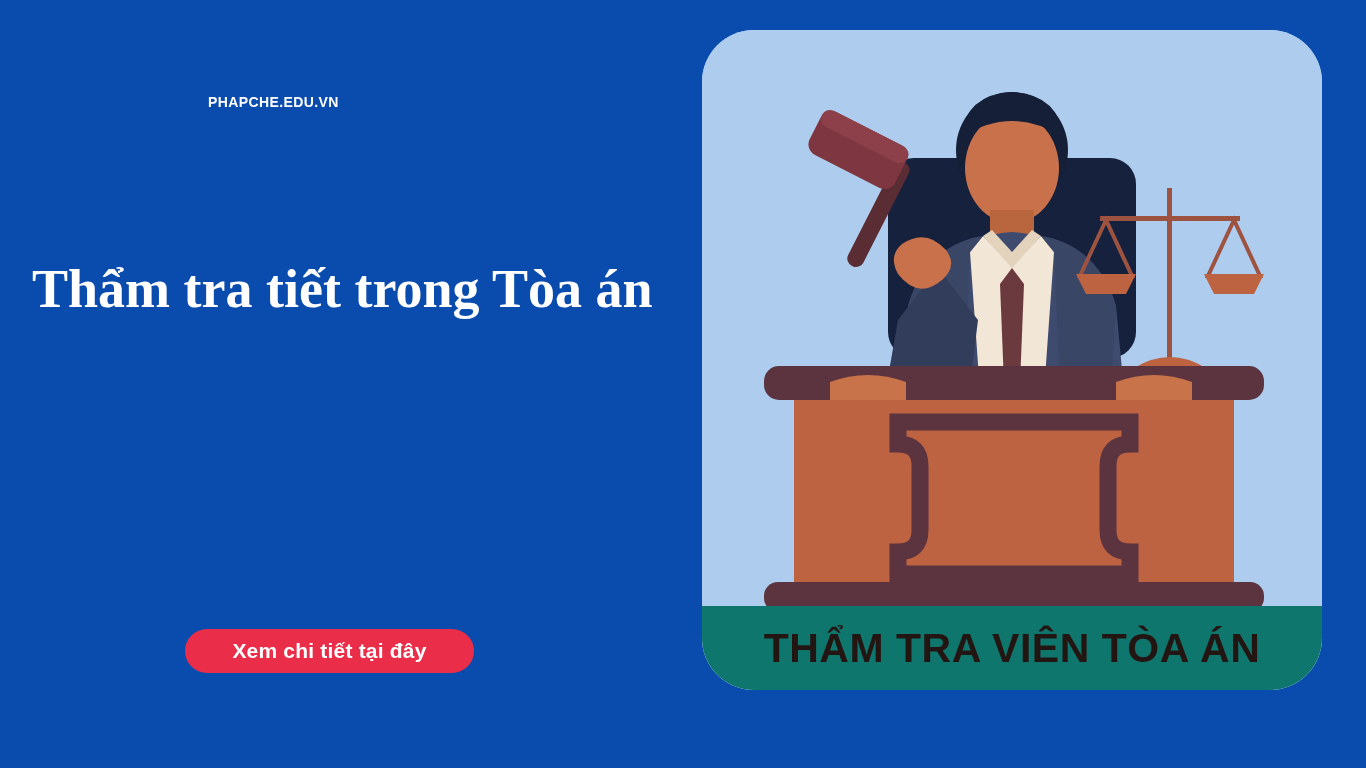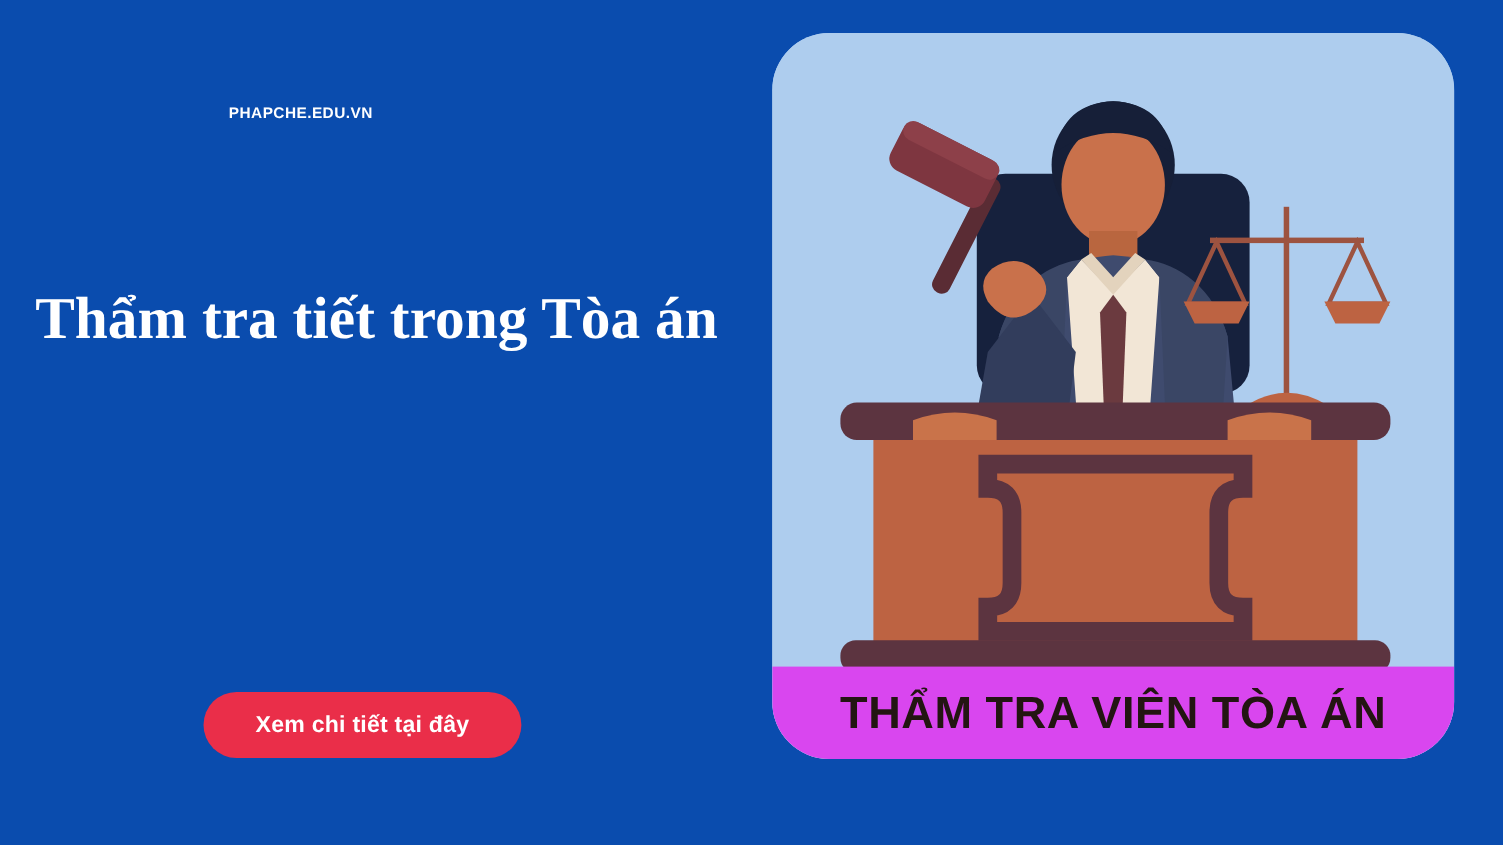--- a/index.html
+++ b/index.html
@@ -35,21 +35,21 @@
   }
 
   .cta-wrap {
     position:absolute;
     left:185px; top:629px;
   }
   .cta-button {
     display:flex;
     align-items:center;
     justify-content:center;
-    width:289px; height:60px;
+    width:289px; height:44px;
     border:none;
     border-radius:31px;
     background:#ea2e49;
     color:#ffffff;
     font-family:"Liberation Sans", sans-serif;
     font-weight:700;
     font-size:21px;
     letter-spacing:0.2px;
     cursor:pointer;
     white-space:nowrap;
@@ -67,21 +67,21 @@
 
   .card-illustration {
     position:absolute;
     inset:0;
   }
 
   .card-caption-band {
     position:absolute;
     left:0; right:0; bottom:0;
     height:84px;
-    background:#d946ef;
+    background:#0f766e;
     display:flex;
     align-items:center;
     justify-content:center;
   }
   .card-caption-text {
     font-family:"Liberation Sans", sans-serif;
     font-weight:700;
     font-size:41px;
     letter-spacing:0.5px;
     color:#231512;

